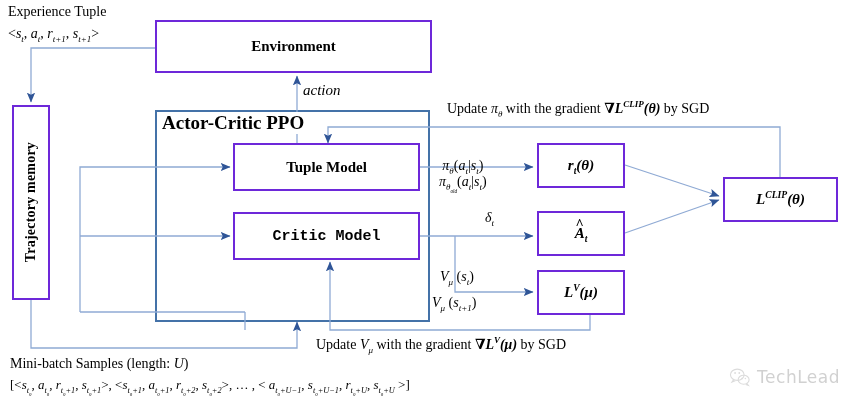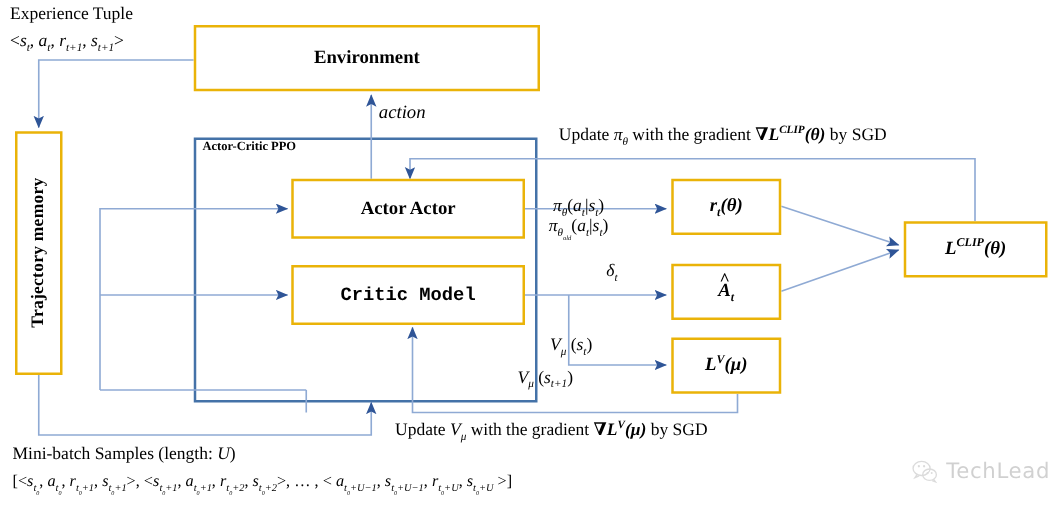--- a/index.html
+++ b/index.html
@@ -16,41 +16,41 @@
     width: 850px;
     height: 405px;
     background: #ffffff;
     overflow: hidden;
     border-radius: 18px;
   }
   
   .box {
     position: absolute;
     box-sizing: border-box;
-    border: 2px solid #eab308;
+    border: 2px solid #6d28d9;
     background: #ffffff;
     display: flex;
     align-items: center;
     justify-content: center;
     font-weight: bold;
     font-size: 15px;
     color: #000;
     z-index: 3;
   }
   .group-box {
     position: absolute;
     box-sizing: border-box;
     border: 2px solid #4472a8;
     background: transparent;
     z-index: 1;
   }
   .group-label {
     position: absolute;
     font-weight: bold;
-    font-size: 10px;
+    font-size: 19px;
     background: #ffffff;
     padding: 0 2px;
     z-index: 4;
     white-space: nowrap;
   }
   .vtext {
     writing-mode: vertical-rl;
     transform: rotate(180deg);
     font-weight: bold;
     font-size: 14px;
@@ -170,21 +170,21 @@
   <div class="label mi" style="left:303px; top:82px; font-size:15px;">action</div>
 
   <div class="box" style="left:12px; top:105px; width:38px; height:195px;">
     <span class="vtext">Trajectory memory</span>
   </div>
 
   <div class="group-box" style="left:155px; top:110px; width:275px; height:212px;"></div>
   <div class="group-label" style="left:160px; top:112px;">Actor-Critic PPO</div>
 
   <div class="box" style="left:233px; top:143px; width:187px; height:48px;">
-    <span>Actor Actor</span>
+    <span>Tuple Model</span>
   </div>
 
   <div class="box" style="left:233px; top:212px; width:187px; height:48px;font-family:Liberation Mono, monospace;">
     <span>Critic Model</span>
   </div>
 
   <div class="label" style="left:447px; top:101px;">
     Update <span class="mi">π</span><sub class="mi">θ</sub> with the gradient
     <span class="mb">∇L<sup>CLIP</sup>(θ)</span> by SGD
   </div>
@@ -196,21 +196,21 @@
     </span>
   </div>
 
   <div class="label" style="left:485px; top:210px;">
     <span class="mi">δ</span><sub class="mi">t</sub>
   </div>
 
   <div class="label" style="left:440px; top:269px;">
     <span class="mi">V</span><sub class="mi">μ</sub> (<span class="mi">s</span><sub class="mi">t</sub>)
   </div>
-  <div class="label" style="left:414px; top:295px;">
+  <div class="label" style="left:432px; top:295px;">
     <span class="mi">V</span><sub class="mi">μ</sub> (<span class="mi">s</span><sub class="mi">t+1</sub>)
   </div>
 
   <div class="box" style="left:537px; top:143px; width:88px; height:45px;">
     <span>
       <span class="mb">r</span><sub class="mb">t</sub><span class="mb">(θ)</span>
     </span>
   </div>
 
   <div class="box" style="left:537px; top:211px; width:88px; height:45px;">

